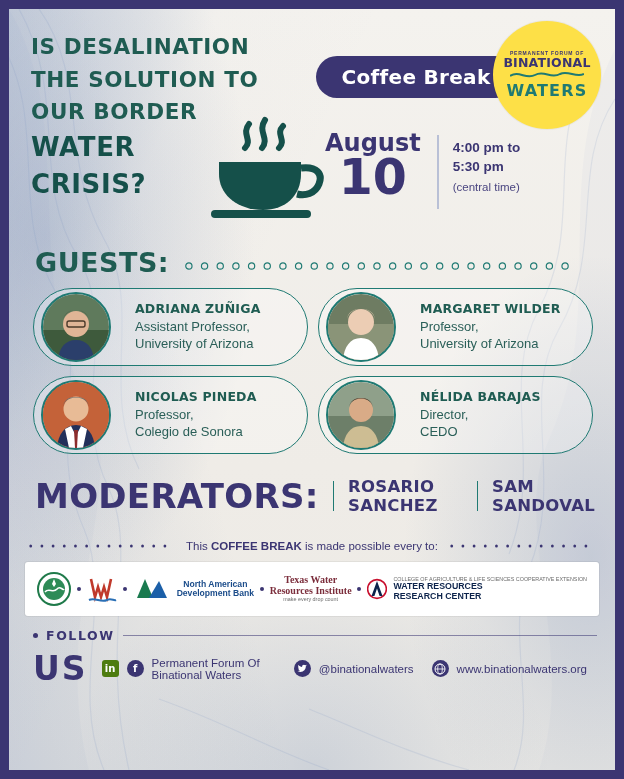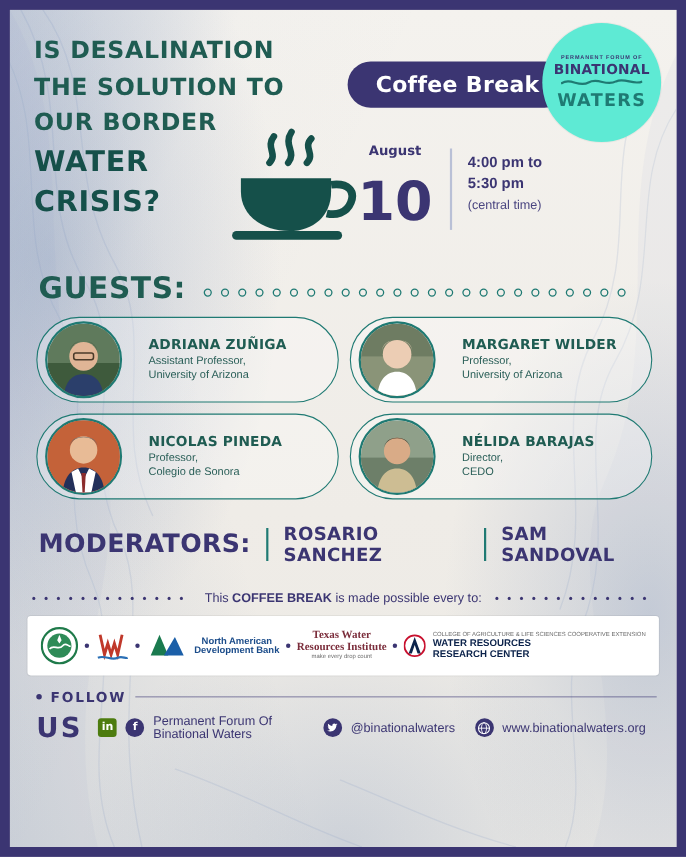--- a/index.html
+++ b/index.html
@@ -95,21 +95,21 @@
     justify-content: center;
     letter-spacing: 0.3px;
   }
 
   .logo-badge {
     position: absolute;
     right: 14px;
     top: 12px;
     width: 108px;
     height: 108px;
-    background: #5eead4;
+    background: #fde047;
     border-radius: 50%;
     box-shadow: 0 0 0 1px rgba(0,0,0,0.04);
     display: flex;
     flex-direction: column;
     align-items: center;
     justify-content: center;
     text-align: center;
   }
   .logo-top {
     font-size: 5px;
@@ -145,24 +145,24 @@
     top: 122px;
     display: flex;
     align-items: flex-start;
   }
   .month-day {
     text-align: center;
     color: #3b3572;
   }
   .month {
     font-family: "DejaVu Sans", sans-serif;
-    font-size: 12px;
+    font-size: 24px;
     font-weight: bold;
     line-height: 1;
-    margin-bottom: 18px;
+    margin-bottom: 0;
   }
   .day {
     font-family: "DejaVu Sans", sans-serif;
     font-size: 49px;
     font-weight: bold;
     line-height: 0.95;
     color: #3b3572;
   }
   .year {
     margin-left: 8px;
@@ -238,33 +238,33 @@
   .guest-text { line-height: 1.28; }
   .guest-name {
     font-family: "DejaVu Sans", sans-serif;
     font-size: 12.5px;
     font-weight: bold;
     color: #1f5c52;
     letter-spacing: 0.2px;
     margin-bottom: 2px;
   }
   .guest-role {
-    font-size: 10px;
+    font-size: 13px;
     color: #2a5f58;
   }
 
   
   .mod-row {
     display: flex;
     align-items: center;
     padding: 22px 20px 0 26px;
   }
   .mod-label {
     font-family: "DejaVu Sans", sans-serif;
-    font-size: 23px;
+    font-size: 34px;
     font-weight: bold;
     color: #3b3572;
     letter-spacing: 0.3px;
   }
   .mod-divider {
     width: 2px;
     height: 30px;
     background: #1f7a73;
     margin: 0 14px;
   }
@@ -349,21 +349,21 @@
     opacity: .55;
   }
   .social-row {
     display: flex;
     align-items: center;
     gap: 8px;
     padding: 6px 0 10px 6px;
   }
   .us-word {
     font-family: "DejaVu Sans", sans-serif;
-    font-size: 25px;
+    font-size: 33px;
     font-weight: bold;
     color: #3b3572;
     letter-spacing: 2px;
     margin-right: 6px;
   }
   .sicon {
     width: 17px; height: 17px;
     border-radius: 3px;
     display: inline-flex;
     align-items: center;

